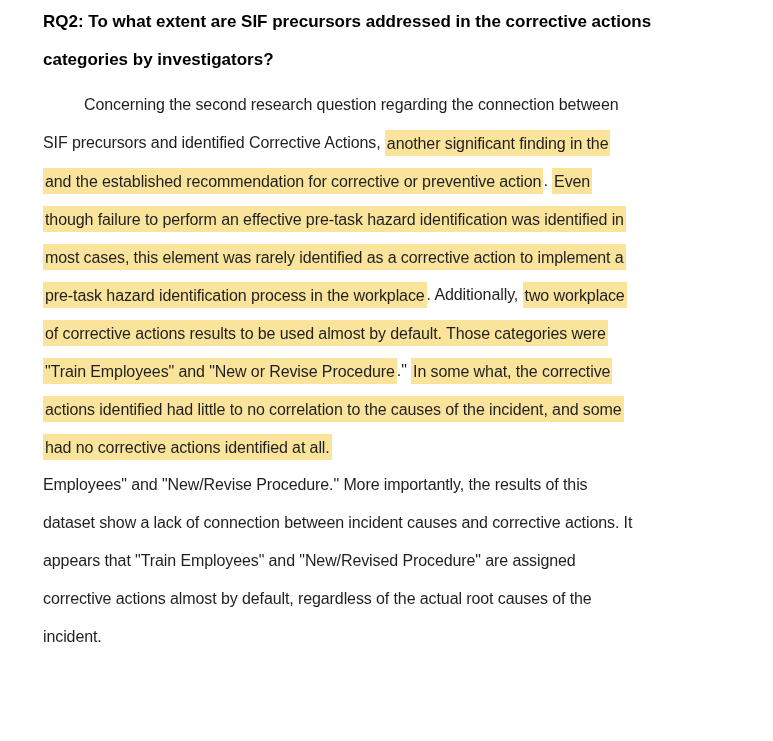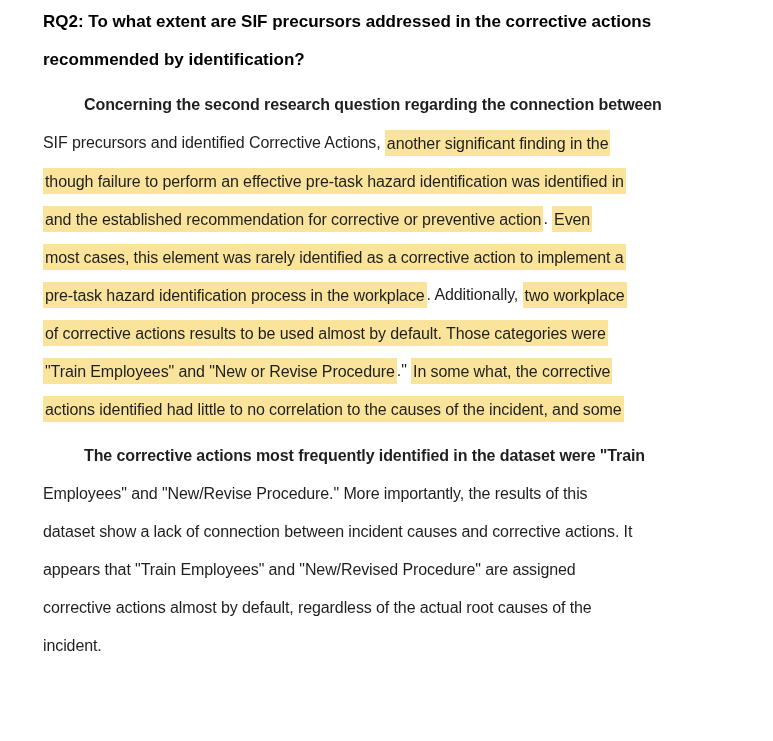--- a/index.html
+++ b/index.html
@@ -28,45 +28,44 @@
     letter-spacing: -0.1px;
   }
   .line.heading {
     font-weight: 700;
     font-size: 17px;
     color: var(--heading-color, #000000);
     letter-spacing: 0;
   }
   .line.indent {
     padding-left: 41px;
-    font-weight: bold;
   }
   .line.sp-sm { margin-top: 7px; }  
   .line.sp-md { margin-top: 9px; }  
   .hl {
     background-color: var(--hl-color, #fae49b);
     padding: 4.5px 2px;
   }
 </style>
 </head>
 <body>
 
 <div class="page">
   <div class="content" id="content">
       <div class="line heading"><span>RQ2: To what extent are SIF precursors addressed in the corrective actions</span></div>
-      <div class="line heading"><span>recommended by identification?</span></div>
+      <div class="line heading"><span>categories by investigators?</span></div>
       <div class="line indent sp-sm"><span>Concerning the second research question regarding the connection between</span></div>
       <div class="line"><span>SIF precursors and identified Corrective Actions, </span><span class="hl">another significant finding in the</span></div>
+      <div class="line"><span class="hl">and the established recommendation for corrective or preventive action</span><span>. </span><span class="hl">Even</span></div>
       <div class="line"><span class="hl">though failure to perform an effective pre-task hazard identification was identified in</span></div>
-      <div class="line"><span class="hl">and the established recommendation for corrective or preventive action</span><span>. </span><span class="hl">Even</span></div>
       <div class="line"><span class="hl">most cases, this element was rarely identified as a corrective action to implement a</span></div>
       <div class="line"><span class="hl">pre-task hazard identification process in the workplace</span><span>. Additionally, </span><span class="hl">two workplace</span></div>
       <div class="line"><span class="hl">of corrective actions results to be used almost by default. Those categories were</span></div>
       <div class="line"><span class="hl">"Train Employees" and "New or Revise Procedure</span><span>." </span><span class="hl">In some what, the corrective</span></div>
       <div class="line"><span class="hl">actions identified had little to no correlation to the causes of the incident, and some</span></div>
-      <div class="line indent sp-md"><span>The corrective actions most frequently identified in the dataset were "Train</span></div>
+      <div class="line"><span class="hl">had no corrective actions identified at all.</span></div>
       <div class="line"><span>Employees" and "New/Revise Procedure." More importantly, the results of this</span></div>
       <div class="line"><span>dataset show a lack of connection between incident causes and corrective actions. It</span></div>
       <div class="line"><span>appears that "Train Employees" and "New/Revised Procedure" are assigned</span></div>
       <div class="line"><span>corrective actions almost by default, regardless of the actual root causes of the</span></div>
       <div class="line"><span>incident.</span></div>
     </div>
 </div>
 
 </body></html>

